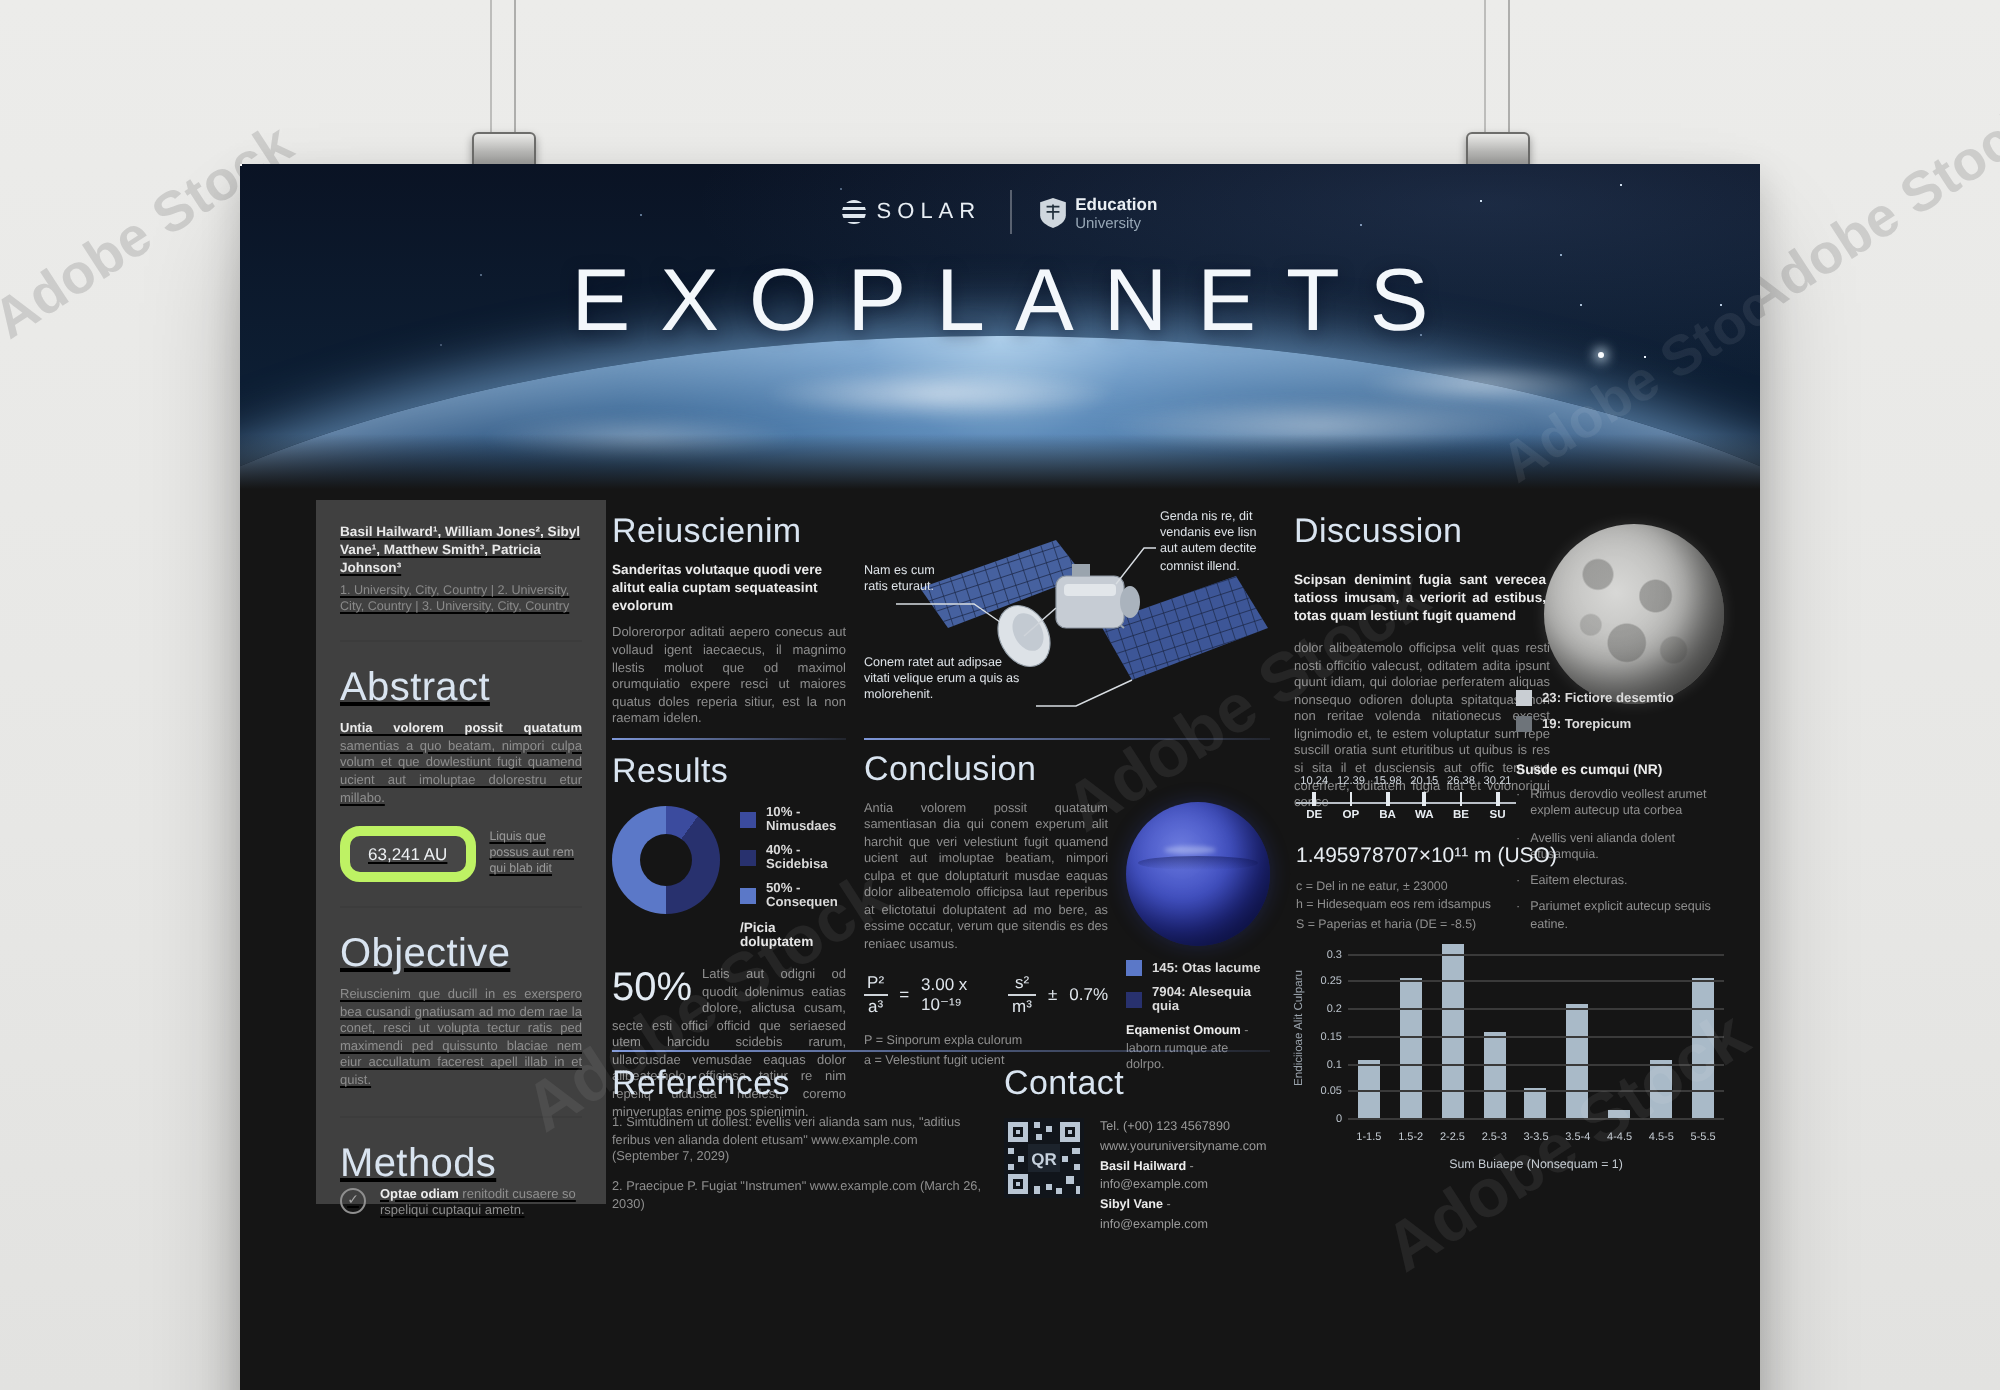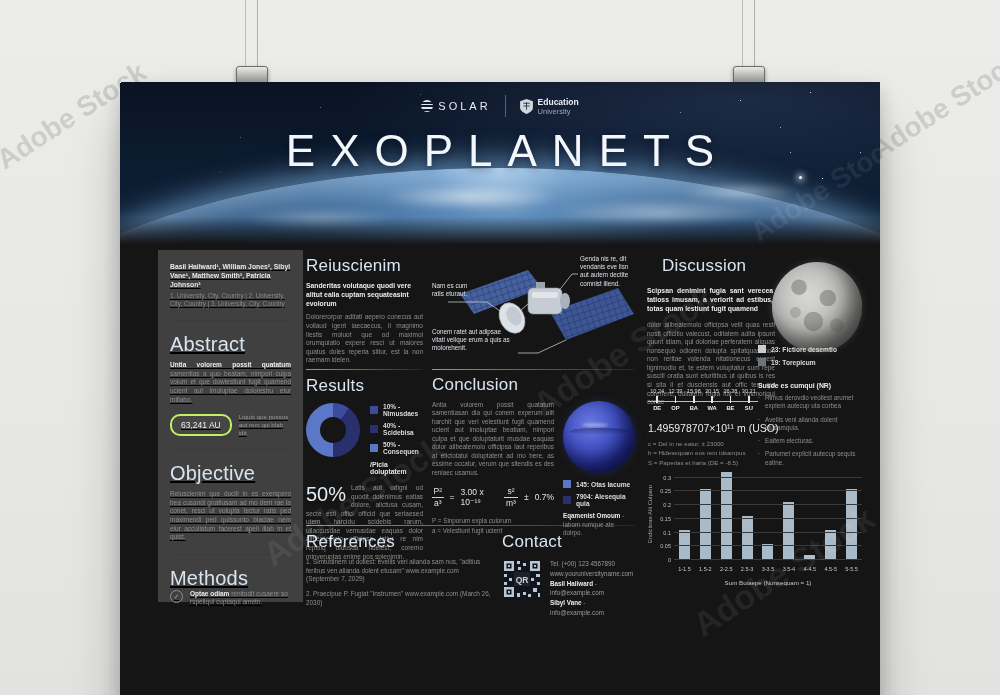--- a/index.html
+++ b/index.html
@@ -57,21 +57,21 @@
   .body{font-size:6.5px;line-height:1.32;color:#8e8e8e;text-align:justify;margin:0;}
   .lead{font-weight:700;color:#ececec;}
   .divider{height:1px;background:#3c3c3c;border:0;margin:12px 0;}
   .bluediv{position:absolute;height:1px;background:linear-gradient(90deg,#7e97d8,rgba(126,151,216,0.12));}
 
   
   .left-panel{position:absolute;left:38px;top:168px;width:145px;height:352px;background:#404040;padding:13px 12px;box-sizing:border-box;text-decoration:underline;}
   .authors{font-size:6.8px;line-height:1.32;color:#e9e9e9;font-weight:700;margin:0 0 2px 0;}
   .affil{font-size:6.3px;line-height:1.3;color:#8a8a8a;margin:0;}
   .pill-row{display:flex;align-items:center;gap:7px;margin-top:9px;}
-  .pill{border:2px solid #bef264;border-radius:10px;padding:4px 9px;font-size:8.5px;color:#eef1f4;background:rgba(255,255,255,0.03);white-space:nowrap;}
+  .pill{border:5px solid #bef264;border-radius:10px;padding:4px 9px;font-size:8.5px;color:#eef1f4;background:rgba(255,255,255,0.03);white-space:nowrap;}
   .pill-note{font-size:6.2px;line-height:1.3;color:#9a9a9a;}
   .m-item{display:flex;gap:7px;margin-bottom:8px;}
   .check-icon{flex:0 0 auto;width:11px;height:11px;border:1px solid #8f8f8f;border-radius:50%;color:#a5a5a5;font-size:7px;line-height:11px;text-align:center;}
   .m-text{font-size:6.5px;line-height:1.32;color:#8e8e8e;}
 
   
   .intro{position:absolute;left:186px;top:174px;width:117px;}
   .sub-lead{font-size:6.8px;line-height:1.3;color:#ececec;font-weight:700;margin:6px 0 5px 0;}
   .results{position:absolute;left:186px;top:294px;width:117px;}
   .donut-row{display:flex;gap:10px;margin-top:7px;align-items:flex-start;}
@@ -108,21 +108,21 @@
   
   .refs{position:absolute;left:186px;top:450px;width:188px;}
   .refs p{font-size:6.4px;line-height:1.35;color:#8e8e8e;margin:0 0 6px 0;}
   .contact{position:absolute;left:382px;top:450px;width:133px;}
   .contact-row{display:flex;gap:8px;margin-top:7px;}
   .qr{flex:0 0 auto;}
   .c-lines{font-size:6.3px;line-height:1.55;color:#9a9a9a;}
   .c-name{font-weight:700;color:#ececec;}
 
   
-  .disc-head{position:absolute;left:542px;top:174px;text-align:right;}
+  .disc-head{position:absolute;left:527px;top:174px;text-align:right;}
   .disc-lead{position:absolute;left:527px;top:205px;width:126px;font-size:6.8px;line-height:1.32;color:#ececec;font-weight:700;text-align:justify;}
   .disc-body{position:absolute;left:527px;top:239px;width:128px;}
   .moon{position:absolute;left:652px;top:180px;width:90px;height:90px;border-radius:50%;
     background:
       radial-gradient(circle at 30% 28%, rgba(120,120,118,0.55) 0 8%, transparent 9%),
       radial-gradient(circle at 62% 40%, rgba(110,110,108,0.5) 0 10%, transparent 11%),
       radial-gradient(circle at 46% 66%, rgba(105,105,103,0.45) 0 12%, transparent 13%),
       radial-gradient(circle at 72% 70%, rgba(125,125,122,0.4) 0 7%, transparent 8%),
       radial-gradient(circle at 26% 56%, rgba(130,130,128,0.4) 0 6%, transparent 7%),
       radial-gradient(circle at 40% 38%, #d8d8d6 0%, #bcbcba 45%, #8f8f8d 78%, #6a6a68 100%);

